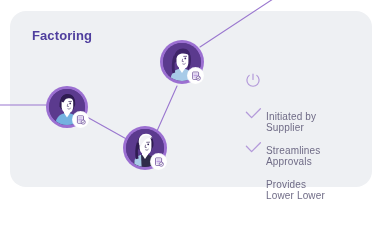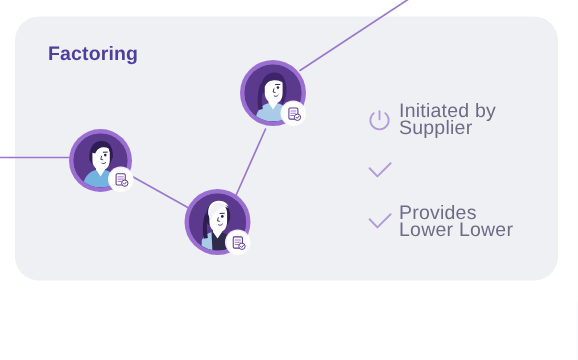--- a/index.html
+++ b/index.html
@@ -99,26 +99,27 @@
   }
   .feature .ficon {
     width: 26px;
     height: 24px;
     flex: 0 0 26px;
     display: flex;
     align-items: center;
     justify-content: center;
   }
   .feature .flabel {
-    font-size: 13px;
+    font-size: 10px;
     line-height: 10.5px;
     color: #6f6b86;
     letter-spacing: 0.15px;
     padding-top: 1px;
     white-space: pre-line;
+    margin-top: 43px;
   }
 </style>
 </head>
 <body>
 
 <div id="stage">
 
   <div id="card"></div>
 
   <div id="title">Factoring</div>
@@ -251,20 +252,22 @@
       <span class="flabel">Initiated by
 Supplier</span>
     </div>
 
     <div class="feature">
       <span class="ficon">
         <svg width="19" height="18" viewBox="0 0 19 18">
           <path d="M2.4 7.2 L7.6 12.6 L16.4 3.8" stroke="#b49ada" stroke-width="1.3" fill="none" stroke-linecap="round" stroke-linejoin="round"></path>
         </svg>
       </span>
+      <span class="flabel">Streamlines
+Approvals</span>
     </div>
 
     <div class="feature">
       <span class="ficon">
         <svg width="19" height="18" viewBox="0 0 19 18">
           <path d="M2.4 7.2 L7.6 12.6 L16.4 3.8" stroke="#b49ada" stroke-width="1.3" fill="none" stroke-linecap="round" stroke-linejoin="round"></path>
         </svg>
       </span>
       <span class="flabel">Provides
 Lower Lower</span>

